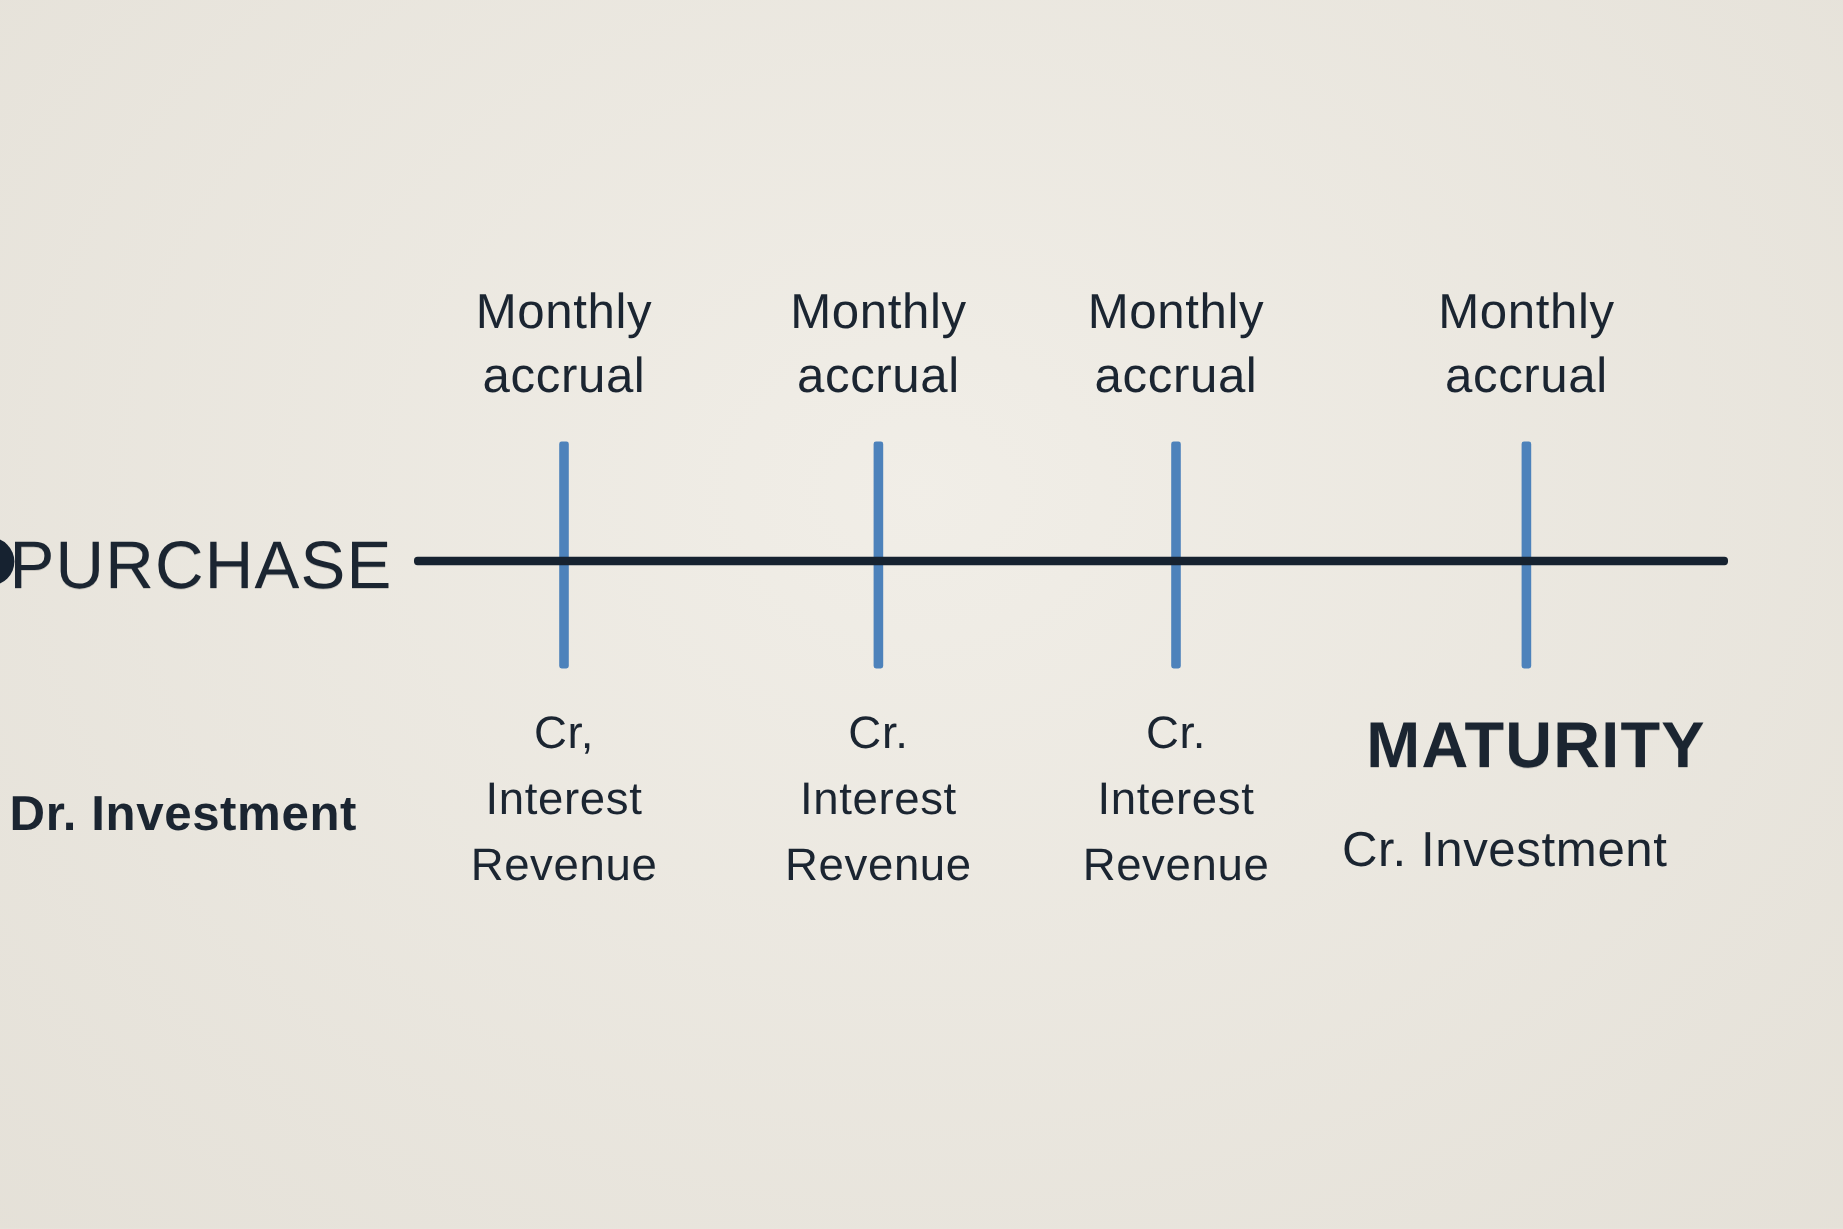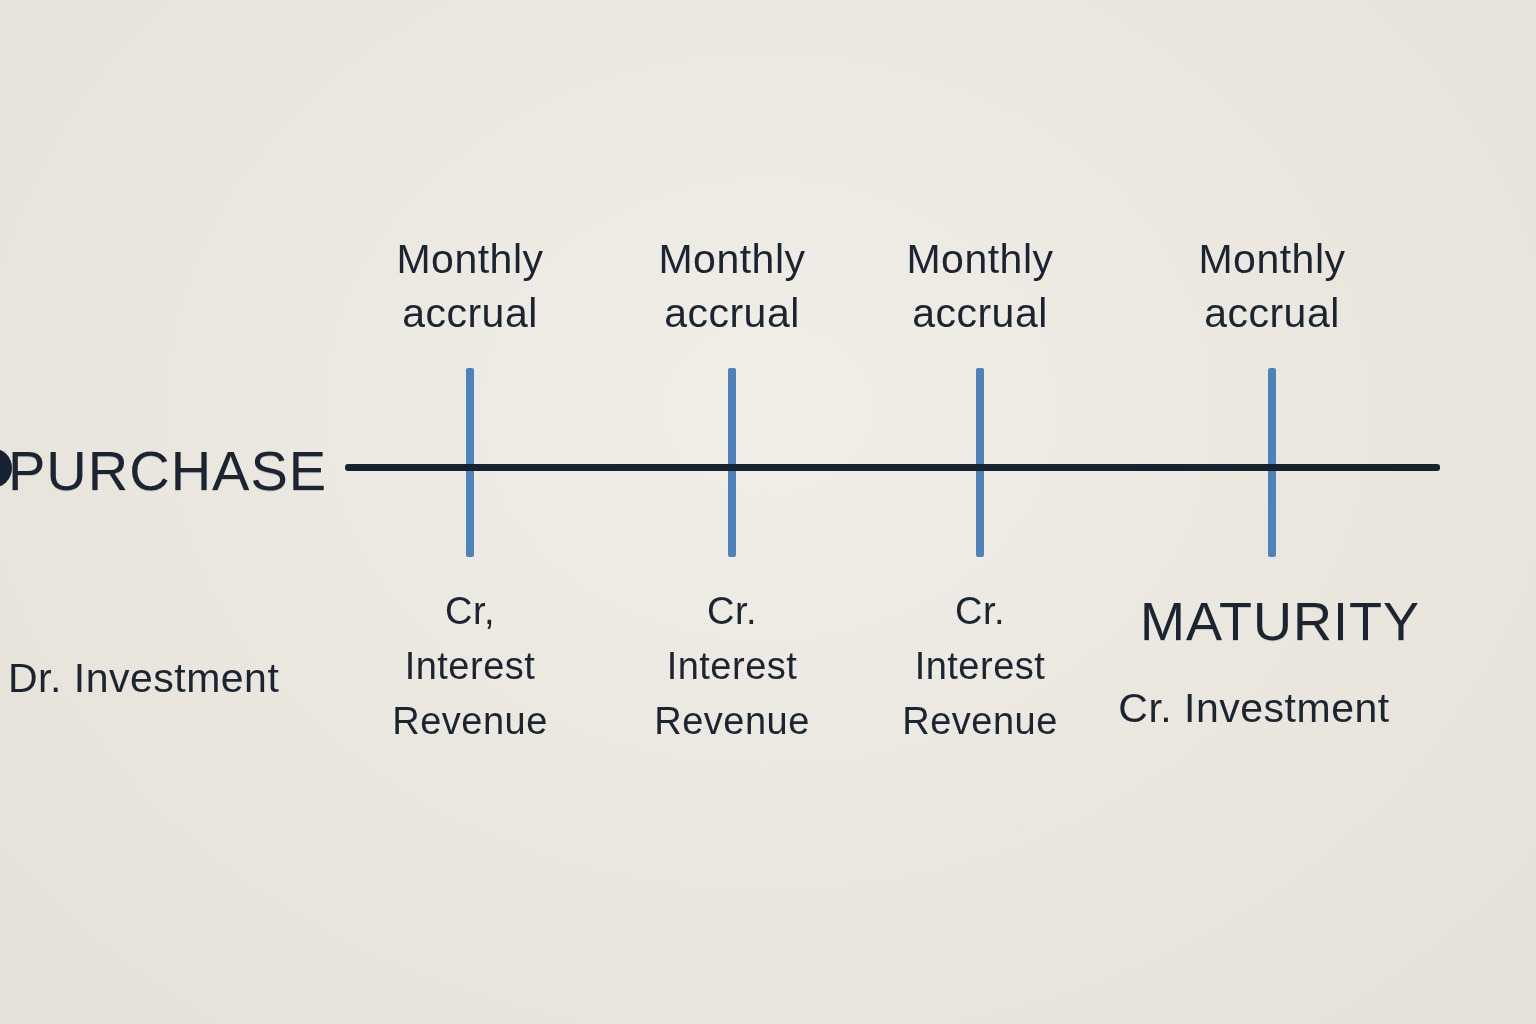--- a/index.html
+++ b/index.html
@@ -79,29 +79,29 @@
   
   .edge-glyph{
     left:-14px;top:448px;width:26px;height:40px;
     background:var(--line);
     border-radius:0 20px 20px 0;
   }
 
   .dr-investment-label{
     left:8px;top:655px;
     font-size:41px;
-    font-weight:400;
+    font-weight:700;
     letter-spacing:0.5px;
   }
 
   .maturity-label{
     left:1100px;top:590px;width:360px;
     text-align:center;
     font-size:54px;
-    font-weight:400;
+    font-weight:700;
     letter-spacing:1px;
     text-shadow:0 1px 0 rgba(0,0,0,0.15);
   }
   .cr-investment-label{
     left:1074px;top:685px;width:360px;
     text-align:center;
     font-size:41px;
     font-weight:500;
     letter-spacing:0.5px;
   }

